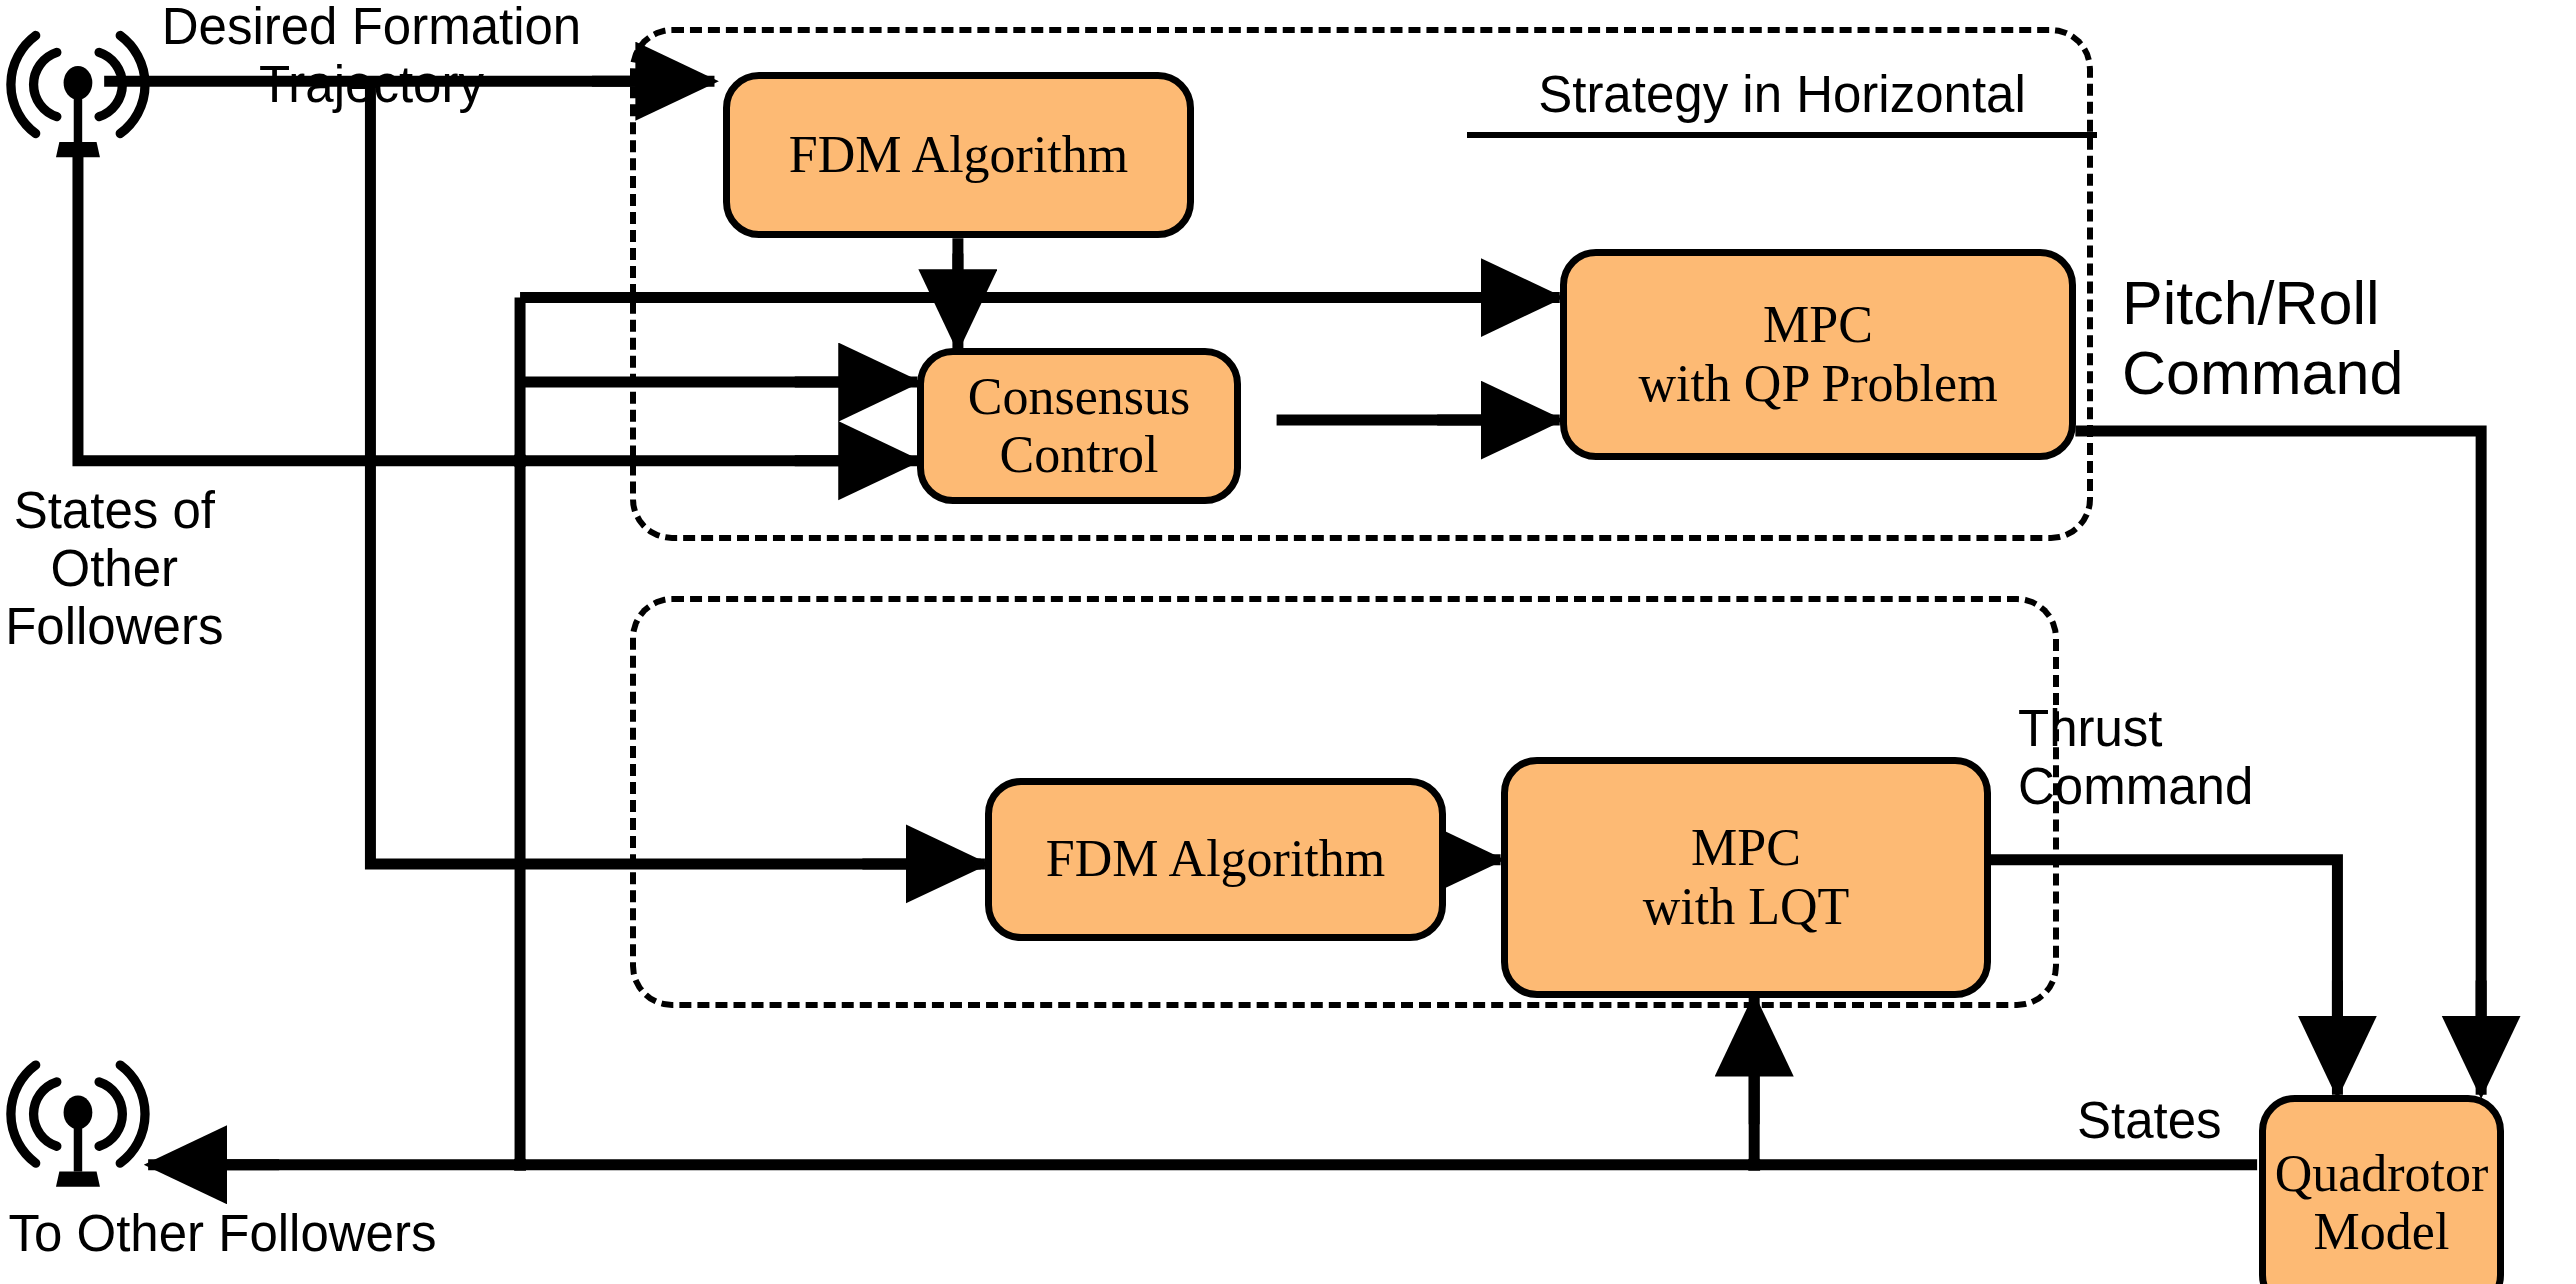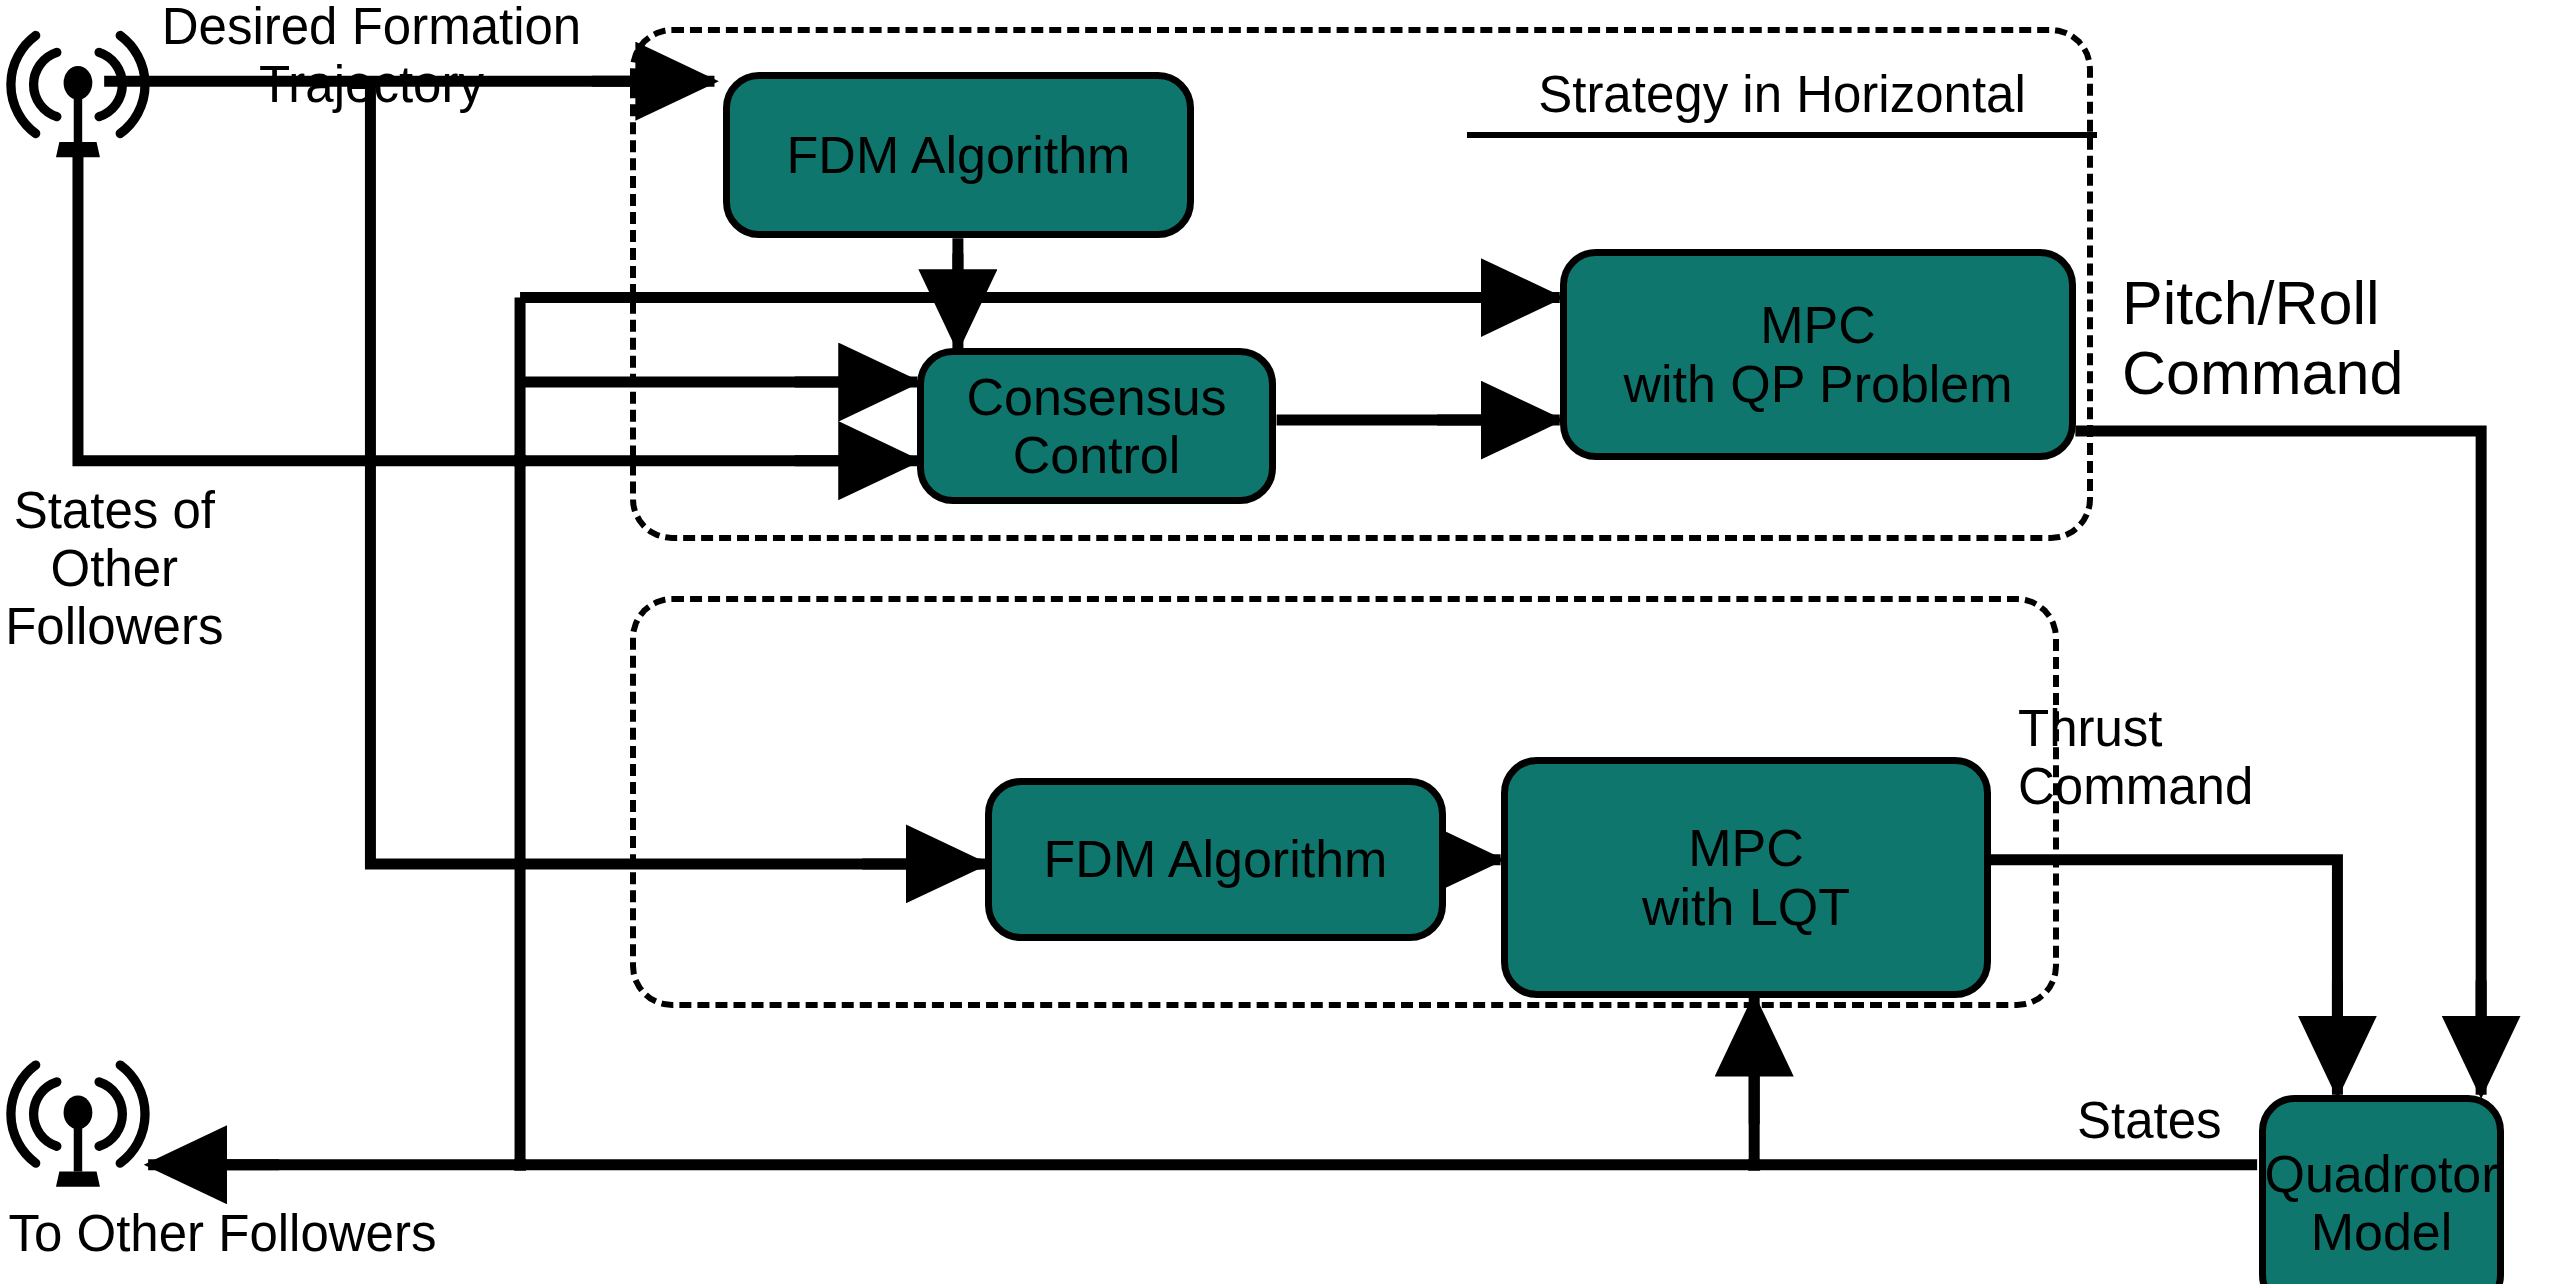--- a/index.html
+++ b/index.html
@@ -11,28 +11,29 @@
     font-family:"Liberation Sans", sans-serif;
     overflow:hidden;
   }
   #vec{position:absolute;left:0;top:0;width:2576px;height:1284px;}
 
   
   .block{
     position:absolute;
     border:7.6px solid #000;
     border-radius:36px;
-    background:#0f766e;
+    background:#fdba74;
     box-sizing:border-box;
     display:flex;
     align-items:center;
     justify-content:center;
     text-align:center;
     color:#000;
     line-height:1.12;
+    font-family:Liberation Serif, serif;
   }
   .block .blabel{display:block;white-space:pre-line;}
 
   
   .region{
     position:absolute;
     border:6px dashed #000;
     border-radius:42px;
     background:transparent;
     box-sizing:border-box;
@@ -147,21 +148,21 @@
 
   <div class="region" style="left:630px; top:596px; width:1429px; height:412px;"></div>
 
   <div class="lbl underlined" style="left:1467px; top:66px; width:630px; font-size:51px;">Strategy in Horizontal</div>
 
 
   <div class="block" style="left:723px; top:72px; width:471px; height:166px; font-size:52px;">
     <span class="blabel">FDM Algorithm</span>
   </div>
 
-  <div class="block" style="left:917px; top:348px; width:359px; height:156px; font-size:52px;">
+  <div class="block" style="left:917px; top:348px; width:324px; height:156px; font-size:52px;">
     <span class="blabel">Consensus Control</span>
   </div>
 
   <div class="block" style="left:1560px; top:249px; width:516px; height:211px; font-size:52px;">
     <span class="blabel">MPC
 with QP Problem</span>
   </div>
 
   <div class="block" style="left:985px; top:778px; width:461px; height:163px; font-size:52px;">
     <span class="blabel">FDM Algorithm</span>

